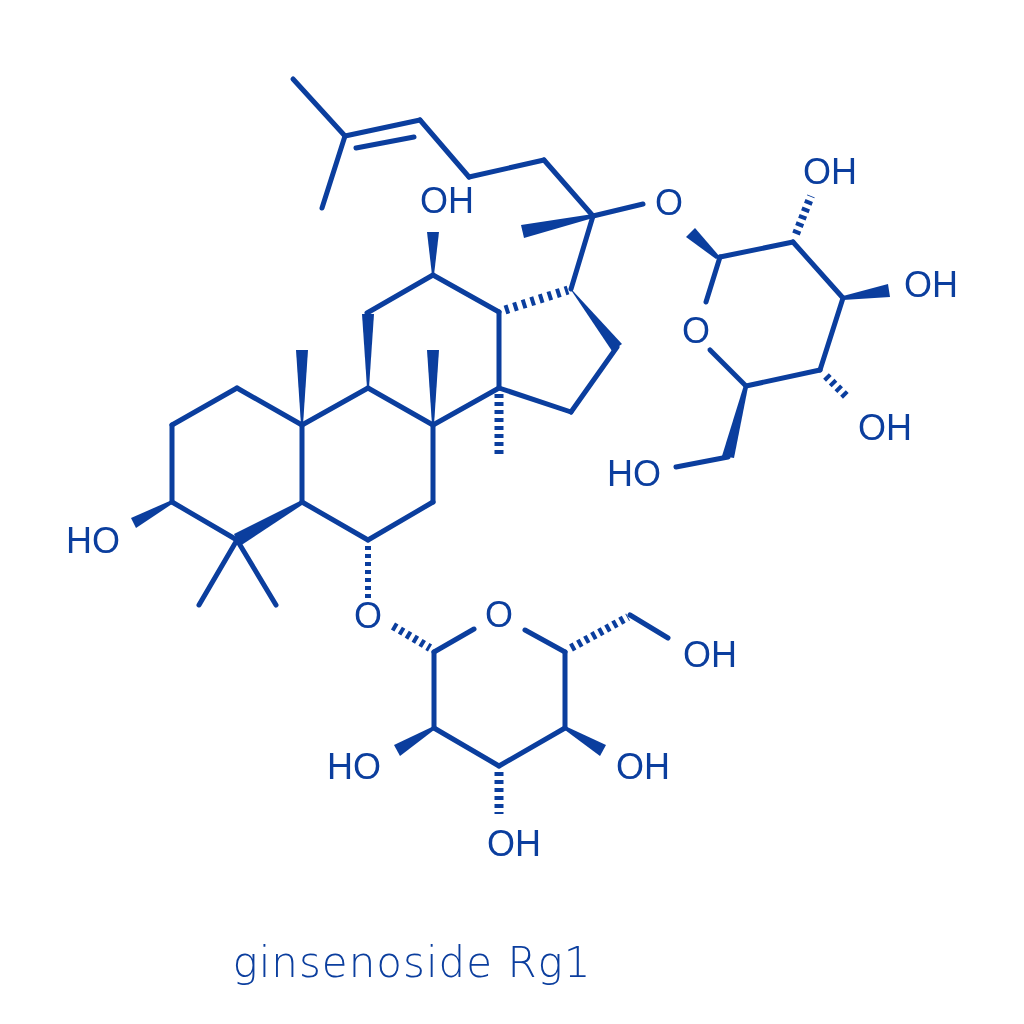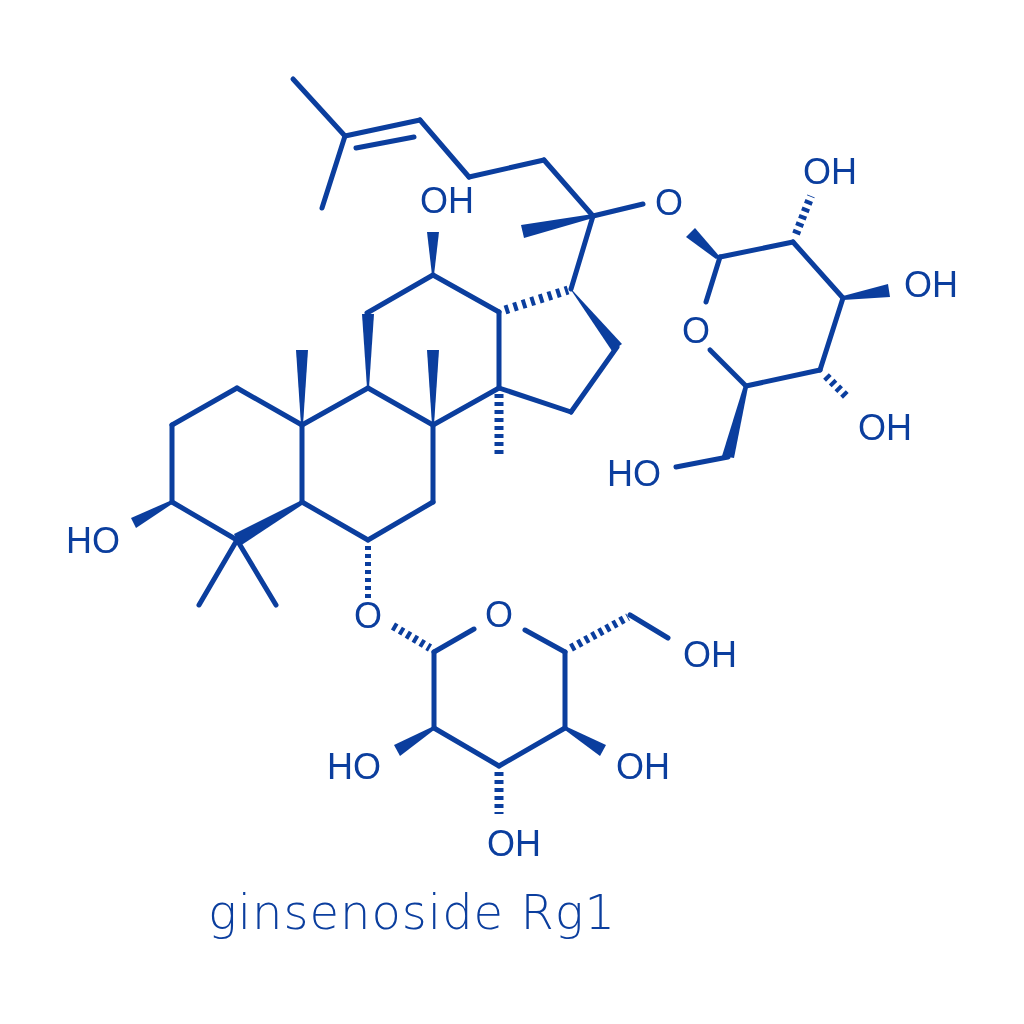--- a/index.html
+++ b/index.html
@@ -2,23 +2,23 @@
 <html><head>
 <meta charset="utf-8">
 <style>
   html, body { margin: 0; padding: 0; background: #ffffff; }
   body { width: 1024px; height: 1024px; position: relative; overflow: hidden; }
   svg#molecule { position: absolute; left: 0; top: 0; }
   .bond { stroke: #0b3e9e; stroke-width: 5; stroke-linecap: round; fill: none; }
   .wedge { fill: #0b3e9e; stroke: none; }
   .hash { stroke: #0b3e9e; stroke-width: 6; stroke-dasharray: 4 4; fill: none; }
   .atom { fill: #0b3e9e; font-family: "Liberation Sans", "DejaVu Sans", sans-serif; font-size: 36px; font-weight: 400; dominant-baseline: central; text-anchor: middle; }
-  .title { position: absolute; left: 0; width: 824px; top: 884px; text-align: center;
+  .title { position: absolute; left: 0; width: 824px; top: 938px; text-align: center;
            font-family: "DejaVu Sans", "Liberation Sans", sans-serif; font-weight: 300;
-           font-size: 48px; color: #0b3e9e; letter-spacing: 1px; }
+           font-size: 42px; color: #0b3e9e; letter-spacing: 1px; }
 </style>
 </head>
 <body>
 
 <svg id="molecule" width="1024" height="1024" viewBox="0 0 1024 1024" xmlns="http://www.w3.org/2000/svg">
 
   <g>
     <line class="bond" x1="293" y1="79" x2="345" y2="136"></line>
     <line class="bond" x1="345" y1="136" x2="322" y2="208"></line>
     <line class="bond" x1="345" y1="136" x2="420" y2="120"></line>

